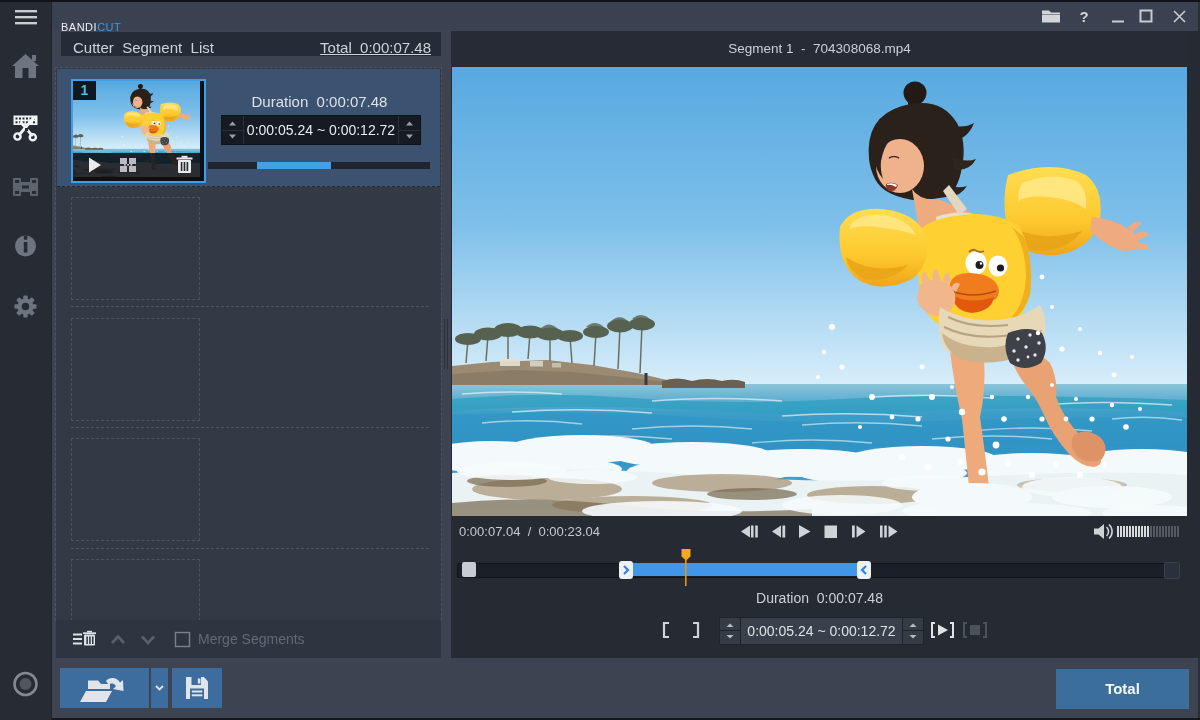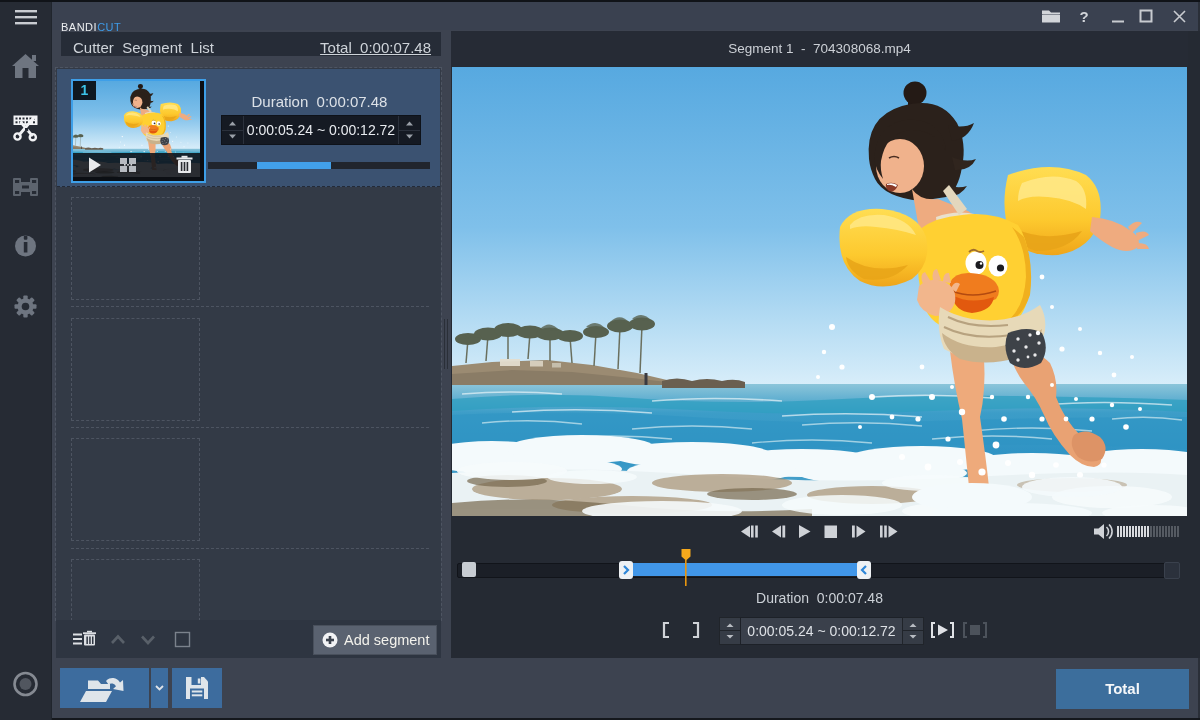--- a/index.html
+++ b/index.html
@@ -195,42 +195,36 @@
     </g>
     <g fill="#2e3541">
       <rect x="30.4" y="16.5" width="1.5" height="7.5"></rect>
         <rect x="33.2" y="16.5" width="1.5" height="7.5"></rect>
         <rect x="36" y="16.5" width="1.5" height="7.5"></rect>
     </g>
     <path d="M56 23 L62 16.5 L68 23" stroke="#596069" stroke-width="2.6" fill="none"></path>
     <path d="M86 16.5 L92 23 L98 16.5" stroke="#596069" stroke-width="2.6" fill="none"></path>
     <rect x="119.5" y="12.5" width="14" height="14" fill="none" stroke="#7b828c" stroke-width="1.4"></rect>
   </svg>
-  <div class="abs" style="left:257px;top:5px;width:122px;height:28px;background:#5a6270;border:1px solid #49505c;">
-    <svg class="abs" style="left:8px;top:6px;" width="16" height="16">
-        <circle cx="8" cy="8" r="7.5" fill="#f2f3f5"></circle>
-        <rect x="4" y="6.7" width="8" height="2.6" fill="#3c434e"></rect>
-        <rect x="6.7" y="4" width="2.6" height="8" fill="#3c434e"></rect>
-      </svg>
-    <div class="abs" style="left:30px;top:0;height:28px;line-height:28px;font-size:14.5px;color:#f3f2ec;">Add segment</div>
-  </div>
+  <div class="abs" style="left:142px;top:0;height:38px;line-height:38px;font-size:14px;color:#626a76;">Merge Segments</div>
 </div>
 
 <div class="abs" style="left:444px;top:319px;width:1px;height:50px;background:#2a2f38;"></div>
 <div class="abs" style="left:447px;top:319px;width:1px;height:50px;background:#2a2f38;"></div>
 
 <div class="abs" style="left:451px;top:31px;width:862px;height:627px;background:#252a33;padding-left:48px;">
   <div class="abs" style="left:0;top:0;width:737px;height:35px;background:#262b35;text-align:center;line-height:35px;font-size:13.5px;color:#ccd0d6;">Segment 1&nbsp; -&nbsp; 704308068.mp4</div>
 
   <div class="abs" style="left:1px;top:36px;width:735px;height:449px;background:#000;">
     <svg width="735" height="449" viewBox="0 0 735 449" id="mainscene">
         <use href="#scene"></use>
       </svg>
   </div>
 
+  <div class="abs" style="left:8px;top:485px;width:300px;height:31px;line-height:31px;font-size:13px;color:#c6cad0;">0:00:07.04&nbsp; /&nbsp; 0:00:23.04</div>
   <svg class="abs" style="left:288px;top:485px;" width="180" height="31" viewBox="0 0 180 31">
     <g fill="#cfd2d7">
       <path d="M2 15.5 L11 9.5 V21.5 Z"></path>
         <rect x="12" y="9.5" width="2.6" height="12"></rect>
         <rect x="16.2" y="9.5" width="2.6" height="12"></rect>
       <path d="M33 15.5 L42 9.5 V21.5 Z"></path>
         <rect x="43.4" y="9.5" width="2.8" height="12"></rect>
       <path d="M60 9 L71.5 15.5 L60 22 Z"></path>
       <rect x="85.5" y="9.5" width="12.5" height="12.5"></rect>
       <rect x="113 " y="9.5" width="2.8" height="12"></rect>

